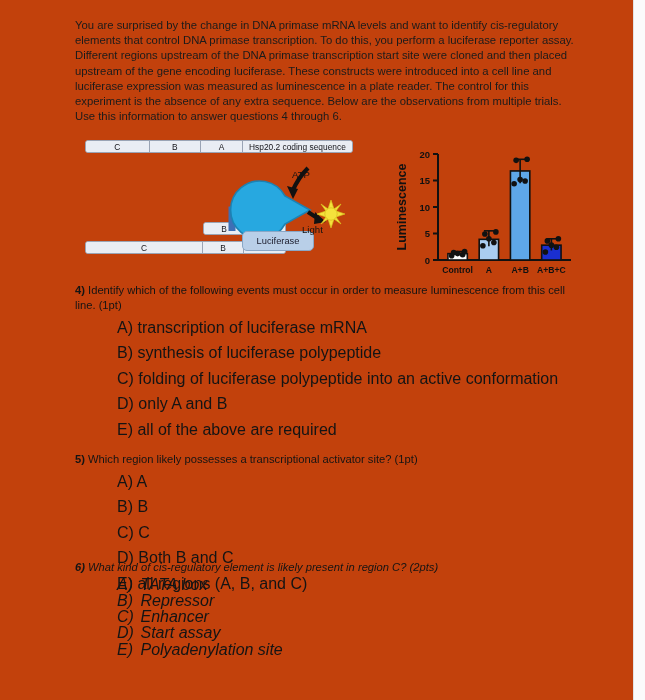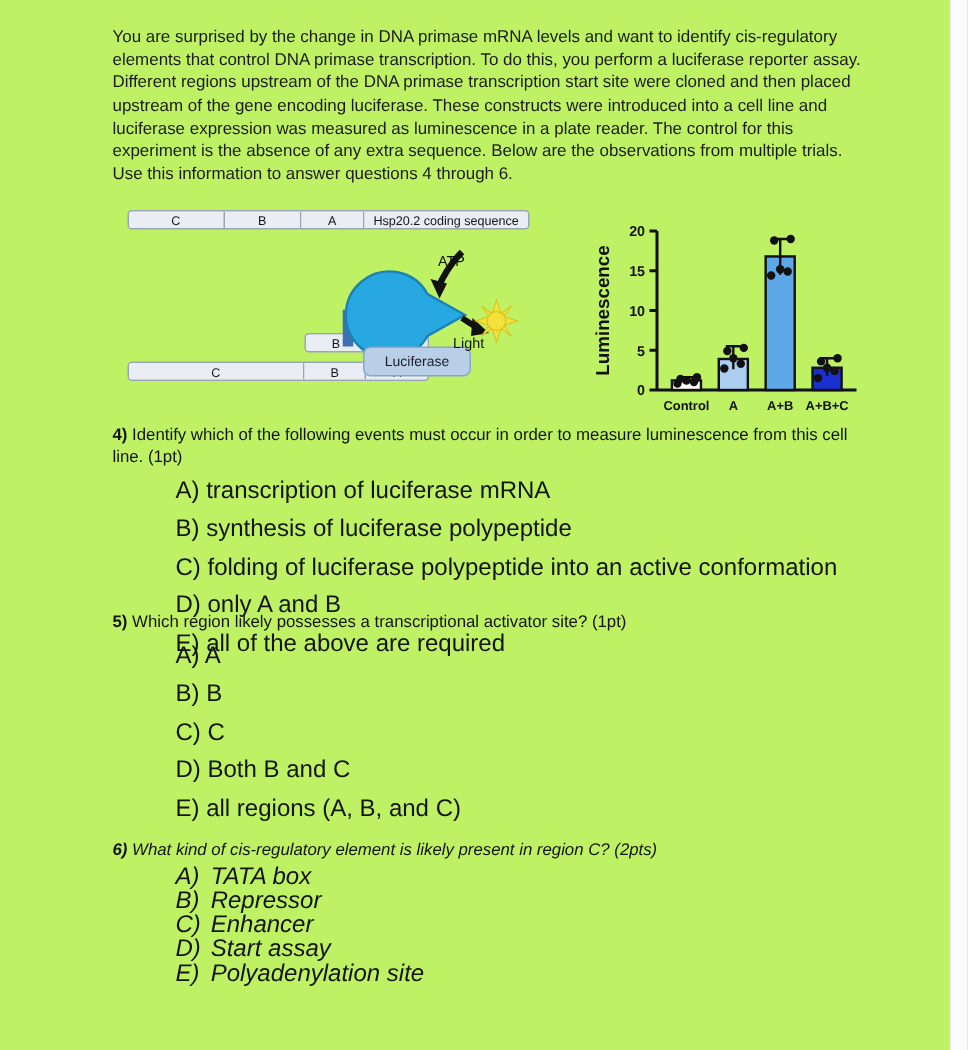--- a/index.html
+++ b/index.html
@@ -11,21 +11,21 @@
     height: 700px;
     background: #ffffff;
     font-family: "Liberation Sans", sans-serif;
     color: #1a1a1a;
     position: relative;
     overflow: hidden;
   }
   .page {
     position: absolute;
     inset: 0;
-    background: #bef264;
+    background: #c2410c;
   }
   .page-edge {
     position: absolute;
     top: 0;
     left: 633px;
     width: 1px;
     height: 700px;
     background: #e3e3e3;
   }
   .page-edge2 {
@@ -156,21 +156,21 @@
   .opt {
     font-size: 16px;
     color: #141414;
     padding-left: 42px;
   }
   .opts-spaced .opt { line-height: 25.5px; }
   .opts-tight .opt { line-height: 16.2px; }
   .opts-tight .opt-letter { display: inline-block; min-width: 19px; }
 
   #q4 { top: 283px; }
-  #q5 { top: 408px; }
+  #q5 { top: 452px; }
   #q6 { top: 560px; font-style: italic; }
 </style>
 </head>
 <body>
 
 <div class="page">
 
   <div class="page-edge2"></div>
   <div class="page-edge"></div>
 

